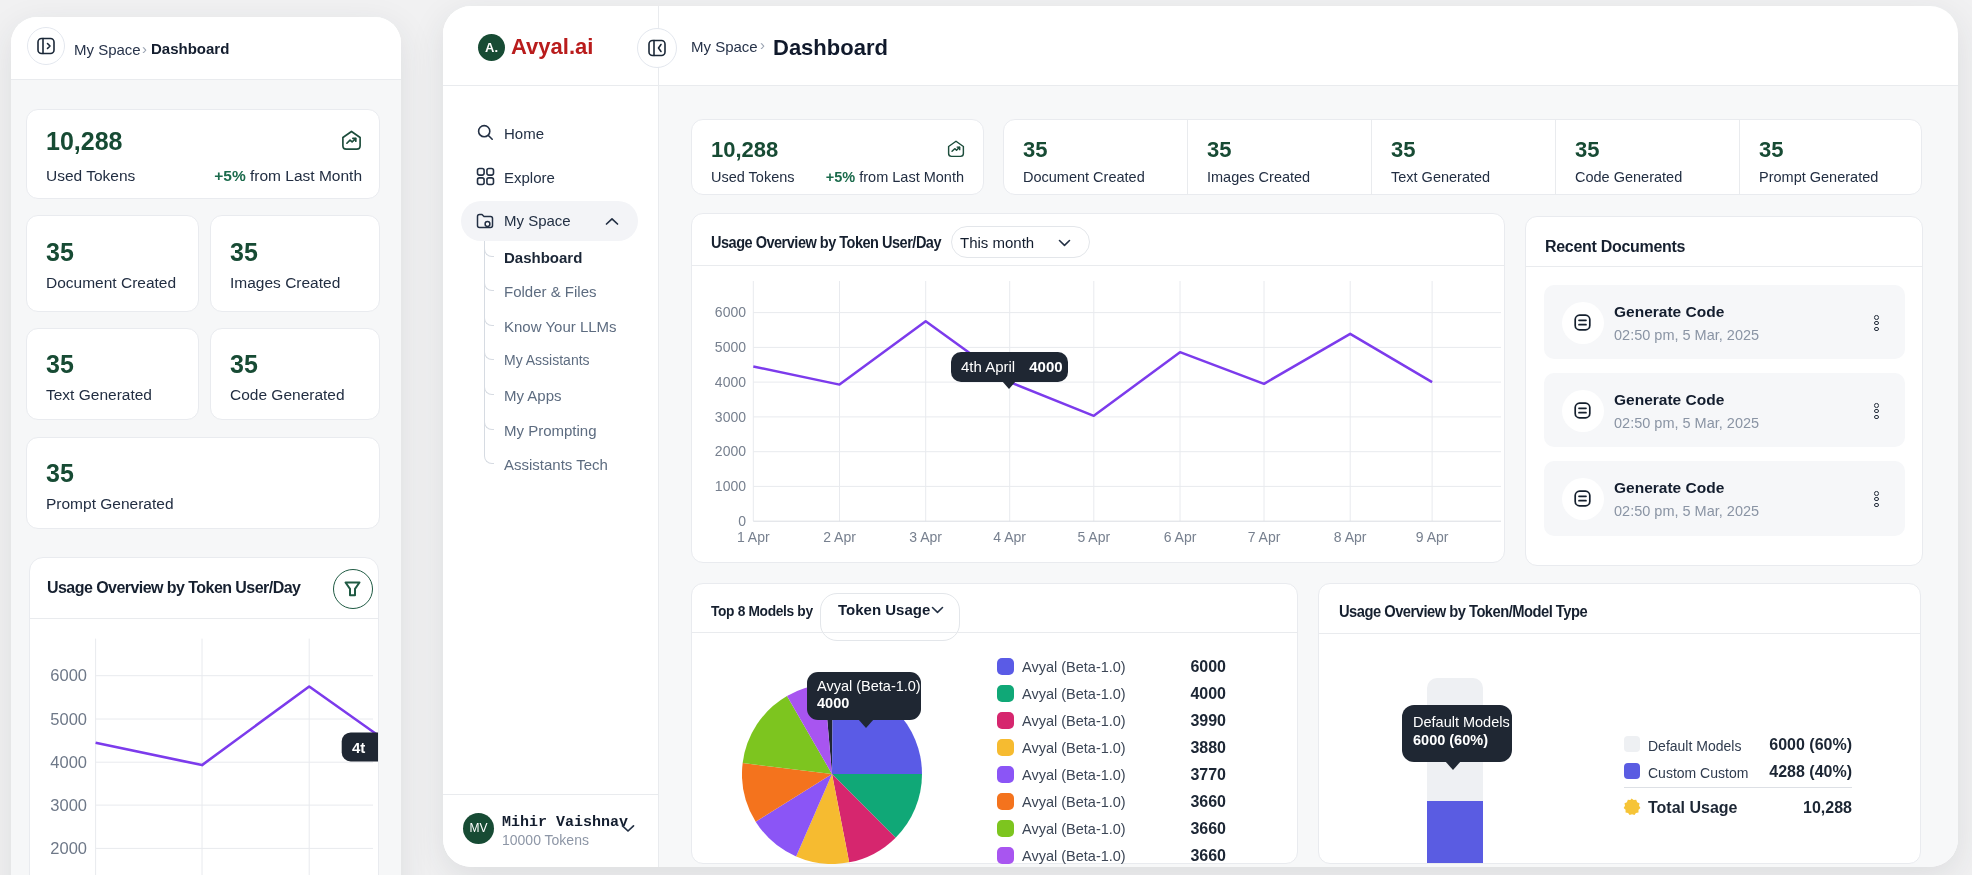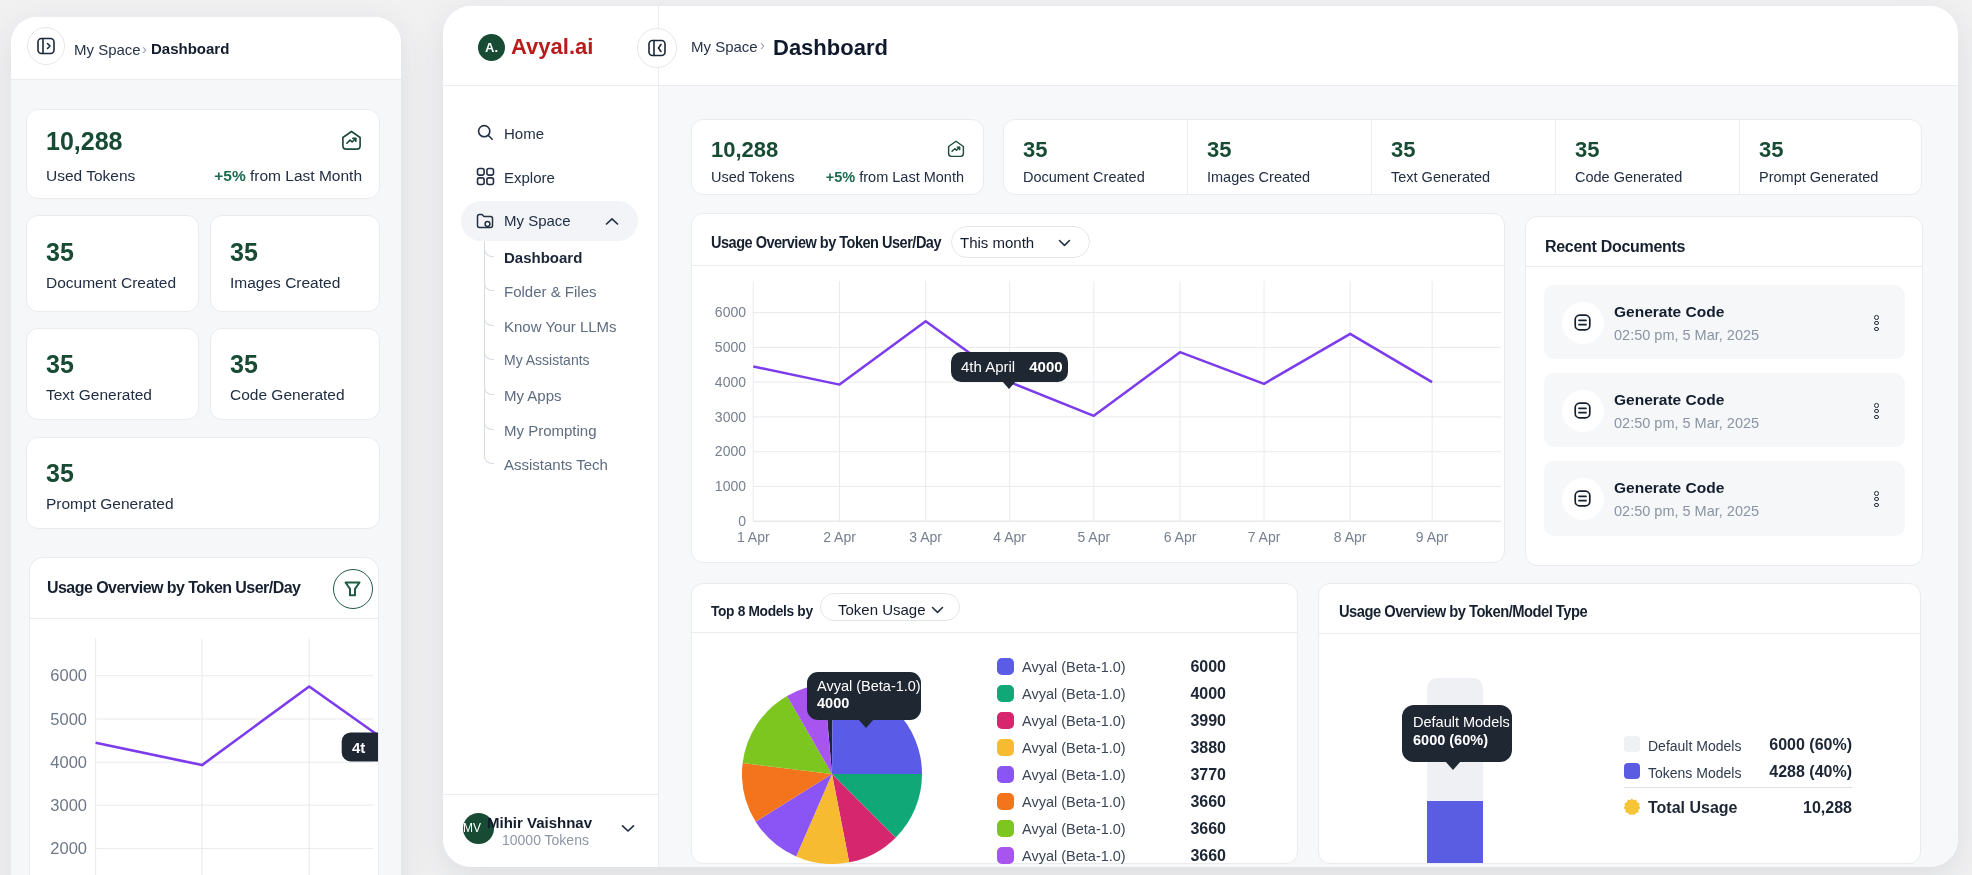--- a/index.html
+++ b/index.html
@@ -157,22 +157,22 @@
 
   <div class="abs" style="left:61px; top:243px; font-size:15px; color:#1b2636; font-weight:bold;">Dashboard</div>
   <div class="abs" style="left:61px; top:277px; font-size:15px; color:#5d6c80;">Folder &amp; Files</div>
   <div class="abs" style="left:61px; top:312px; font-size:15px; color:#5d6c80;">Know Your LLMs</div>
   <div class="abs" style="left:61px; top:346px; font-size:14px; color:#5d6c80;">My Assistants</div>
   <div class="abs" style="left:61px; top:381px; font-size:15px; color:#5d6c80;">My Apps</div>
   <div class="abs" style="left:61px; top:416px; font-size:15px; color:#5d6c80;">My Prompting</div>
   <div class="abs" style="left:61px; top:450px; font-size:15px; color:#5d6c80;">Assistants Tech</div>
 
   <div class="abs sep" style="left:0; top:788px; width:215px; height:1px;"></div>
-  <div class="abs" style="left:20px; top:807px; width:31px; height:31px; border-radius:50%; background:#174b34; color:#fff; font-size:12px; line-height:31px;">MV</div>
-  <div class="abs" style="left:44px; top:808px; font-size:15px; font-weight:bold; color:#131d2e;">Mihir Vaishnav</div>
+  <div class="abs" style="left:20px; top:807px; width:31px; height:31px; border-radius:50%; background:#174b34; color:#fff; font-size:12px; text-align:center; line-height:31px;">MV</div>
+  <div class="abs" style="left:59px; top:808px; font-size:15px; font-weight:bold; color:#131d2e;font-family:Liberation Mono, monospace;">Mihir Vaishnav</div>
   <div class="abs" style="left:59px; top:826px; font-size:14px; color:#8d96a6;">10000 Tokens</div>
   <div class="abs" style="left:178px; top:818px;">
     <svg width="14" height="9" viewBox="0 0 14 9" fill="none" stroke="#233044" stroke-width="1.7" stroke-linecap="round" stroke-linejoin="round">
         <path d="M1.5 1.8 L7 7 L12.5 1.8"></path>
       </svg>
   </div>
 
   <div class="abs" style="left:194px; top:22px; width:40px; height:40px; border:1px solid #e3e7ee; border-radius:50%; background:#fff; z-index:5;">
     <svg width="38" height="38" viewBox="0 0 38 38" fill="none" stroke="#1b2838" stroke-width="1.6" stroke-linecap="round" stroke-linejoin="round">
       <rect x="11" y="11.5" width="16" height="15" rx="3.5"></rect>
@@ -304,21 +304,21 @@
       <i></i>
     </div>
   <div class="abs dots" style="left:1431px; top:485px;">
       <i></i>
       <i></i>
       <i></i>
     </div>
 
   <div class="abs card" style="left:248px; top:577px; width:607px; height:281px;"></div>
   <div class="abs" style="left:268px; top:596px; font-size:15.5px; font-weight:bold; color:#16202f; letter-spacing:-0.4px; transform:scaleX(0.89); transform-origin:0 0;">Top 8 Models by</div>
-  <div class="abs" style="left:377px; top:587px; width:140px; height:28px; border:1px solid #e3e6ea; border-radius:17px; background:#fff;">
+  <div class="abs" style="left:377px; top:587px; width:140px; height:48px; border:1px solid #e3e6ea; border-radius:17px; background:#fff;font-weight:bold;">
     <div class="abs" style="left:17px; top:7px; font-size:15px; color:#131d2e;">Token Usage</div>
     <svg class="abs" style="left:110px; top:12px;" width="13" height="8" viewBox="0 0 13 8" fill="none" stroke="#233044" stroke-width="1.6" stroke-linecap="round" stroke-linejoin="round">
         <path d="M1.5 1.5 L6.5 6.3 L11.5 1.5"></path>
       </svg>
   </div>
   <div class="abs sep" style="left:248px; top:626px; width:607px; height:1px;"></div>
   <svg class="abs" style="left:299px; top:678px;" width="180" height="180" viewBox="0 0 180 180">
     <path d="M90,90 L82.15,0.343 A90,90 0 0 1 90.79,0.003 Z" fill="#1f2733"></path>
     <path d="M90,90 L90.79,0.003 A90,90 0 0 1 180,90 Z" fill="#5a5be6"></path>
     <path d="M90,90 L180,90 A90,90 0 0 1 153.64,153.64 Z" fill="#10a877"></path>
@@ -366,21 +366,21 @@
     <div class="abs" style="left:108px; top:94px; width:56px; height:123px; background:#eef0f3; border-radius:10px 10px 0 0;"></div>
     <div class="abs" style="left:108px; top:217px; width:56px; height:64px; background:#5a5ce2;"></div>
     <div class="abs" style="left:126px; top:177px; width:0; height:0; border-left:8px solid transparent; border-right:8px solid transparent; border-top:9px solid #1f2733;"></div>
     <div class="abs" style="left:83px; top:121px; width:110px; height:57px; background:#1f2733; border-radius:12px; color:#fff; font-size:14.5px; white-space:nowrap;">
       <div style="margin:9px 0 0 11px;">Default Models</div>
       <div style="margin:2px 0 0 11px; font-weight:bold;">6000 (60%)</div>
     </div>
     <div class="abs" style="left:305px; top:152px; width:16px; height:16px; background:#eef0f3; border-radius:4px;"></div>
     <div class="abs" style="left:305px; top:179px; width:16px; height:16px; background:#5a5ce2; border-radius:4px;"></div>
     <div class="abs" style="left:329px; top:154px; font-size:14px; color:#2f3b4e;">Default Models</div>
-    <div class="abs" style="left:329px; top:181px; font-size:14px; color:#2f3b4e;">Tokens Models</div>
+    <div class="abs" style="left:329px; top:181px; font-size:14px; color:#2f3b4e;">Custom Custom</div>
     <div class="abs" style="left:305px; top:152px; width:228px; text-align:right; font-size:16px; font-weight:bold; color:#1c2634;">6000 (60%)</div>
     <div class="abs" style="left:305px; top:179px; width:228px; text-align:right; font-size:16px; font-weight:bold; color:#1c2634;">4288 (40%)</div>
     <div class="abs" style="left:305px; top:203px; width:228px; height:1px; background:#dde0e5;"></div>
     <svg class="abs" style="left:304px; top:214px;" width="18" height="18" viewBox="0 0 18 18">
         <path id="seal" d="M9 0.5 L11.2 2.2 L13.9 1.8 L14.9 4.4 L17.4 5.5 L16.9 8.2 L18.3 10.6 L16.3 12.4 L16.3 15.2 L13.6 15.7 L12.1 18 L9.5 17.2 L6.9 18 L5.4 15.7 L2.7 15.2 L2.7 12.4 L0.7 10.6 L2.1 8.2 L1.6 5.5 L4.1 4.4 L5.1 1.8 L7.8 2.2 Z" fill="#f6c437" transform="scale(0.95)"></path>
       </svg>
     <div class="abs" style="left:329px; top:215px; font-size:16px; font-weight:bold; color:#1c2634;">Total Usage</div>
     <div class="abs" style="left:305px; top:215px; width:228px; text-align:right; font-size:16px; font-weight:bold; color:#1c2634;">10,288</div>
   </div>
 </div>

